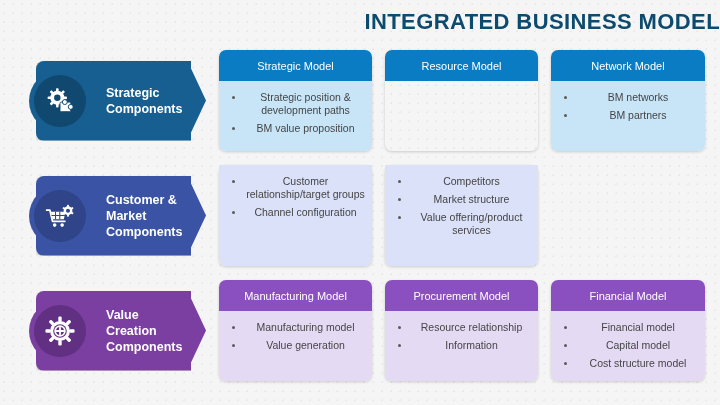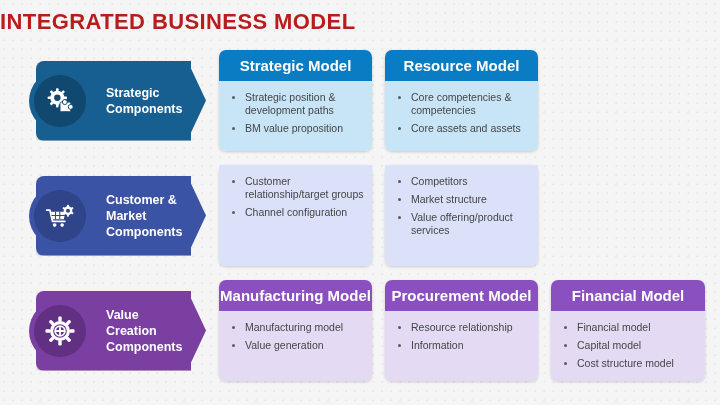--- a/index.html
+++ b/index.html
@@ -6,26 +6,26 @@
   html,body { width:720px; height:405px; }
   body {
     font-family:"Liberation Sans", sans-serif;
     background-color:#f5f5f6;
     background-image: radial-gradient(#e9e9ea 1px, transparent 1px);
     background-size: 9px 9px;
     overflow:hidden;
   }
   .slide { width:720px; height:405px; position:relative; }
   .title {
-    text-align:left;
+    text-align:right;
     padding-top:9px;
     font-size:22px;
     font-weight:bold;
     letter-spacing:.4px;
-    color:#b91c1c;
+    color:#0c4a6e;
     margin-bottom:15px;
   }
   .row {
     display:grid;
     grid-template-columns:184px 153px 153px 154px;
     column-gap:13px;
     margin-left:22px;
     height:101px;
     margin-bottom:14px;
   }
@@ -51,30 +51,31 @@
   }
   
   .card {
     height:101px; display:flex; flex-direction:column;
     border-radius:7px;
     box-shadow:0 1px 3px rgba(0,0,0,.18);
   }
   .card-header {
     height:31px; flex:none;
     background:var(--header);
-    color:#fff; font-weight:bold; font-size:15px;
+    color:#fff; font-weight:normal; font-size:11px;
     display:flex; align-items:center; justify-content:center;
     border-radius:7px 7px 0 0;
   }
   .card-body {
     flex:1;
     background:var(--body);
     border-radius:0 0 7px 7px;
     list-style:none;
     padding:10px 6px 4px 2px;
+    text-align:center;
   }
   .card-body li {
     position:relative;
     padding-left:24px;
     font-size:10.5px;
     color:#454545;
     line-height:1.25;
     margin-bottom:5px;
   }
   .card-body li::before {
@@ -121,26 +122,29 @@
     <div class="card" style="--banner: #175F91; --circle: #11486F; --header: #0A7CC4; --body: #C8E5F8;">
       <div class="card-header">Strategic Model</div>
       <ul class="card-body">
         <li>Strategic position &amp; development paths</li>
         <li>BM value proposition</li>
       </ul>
     </div>
 
     <div class="card" style="--banner: #175F91; --circle: #11486F; --header: #0A7CC4; --body: #C8E5F8;">
       <div class="card-header">Resource Model</div>
-      <ul class="card-body">
-        <li>Core competencies &amp; competencies</li>
-        <li>Core assets and assets</li>
-      </ul>
-    </div>
-
+    </div>
+
+    <div class="card" style="--banner: #175F91; --circle: #11486F; --header: #0A7CC4; --body: #C8E5F8;">
+      <div class="card-header">Network Model</div>
+      <ul class="card-body">
+        <li>BM networks</li>
+        <li>BM partners</li>
+      </ul>
+    </div>
   </div>
 
   <div class="row">
     <div class="banner-wrap" style="--banner: #3B53A4; --circle: #2F4489; --header: #4A6CCE; --body: #DBE1F8;">
       <div class="banner"></div>
       <div class="banner-circle">
         <svg width="32" height="30" viewBox="0 0 30 28">
           <g stroke="#fff" stroke-width="1.7" fill="none" stroke-linecap="round" stroke-linejoin="round">
             <path d="M2.5 8.5 H5.5 L8 19 H19.5"></path>
           </g>

